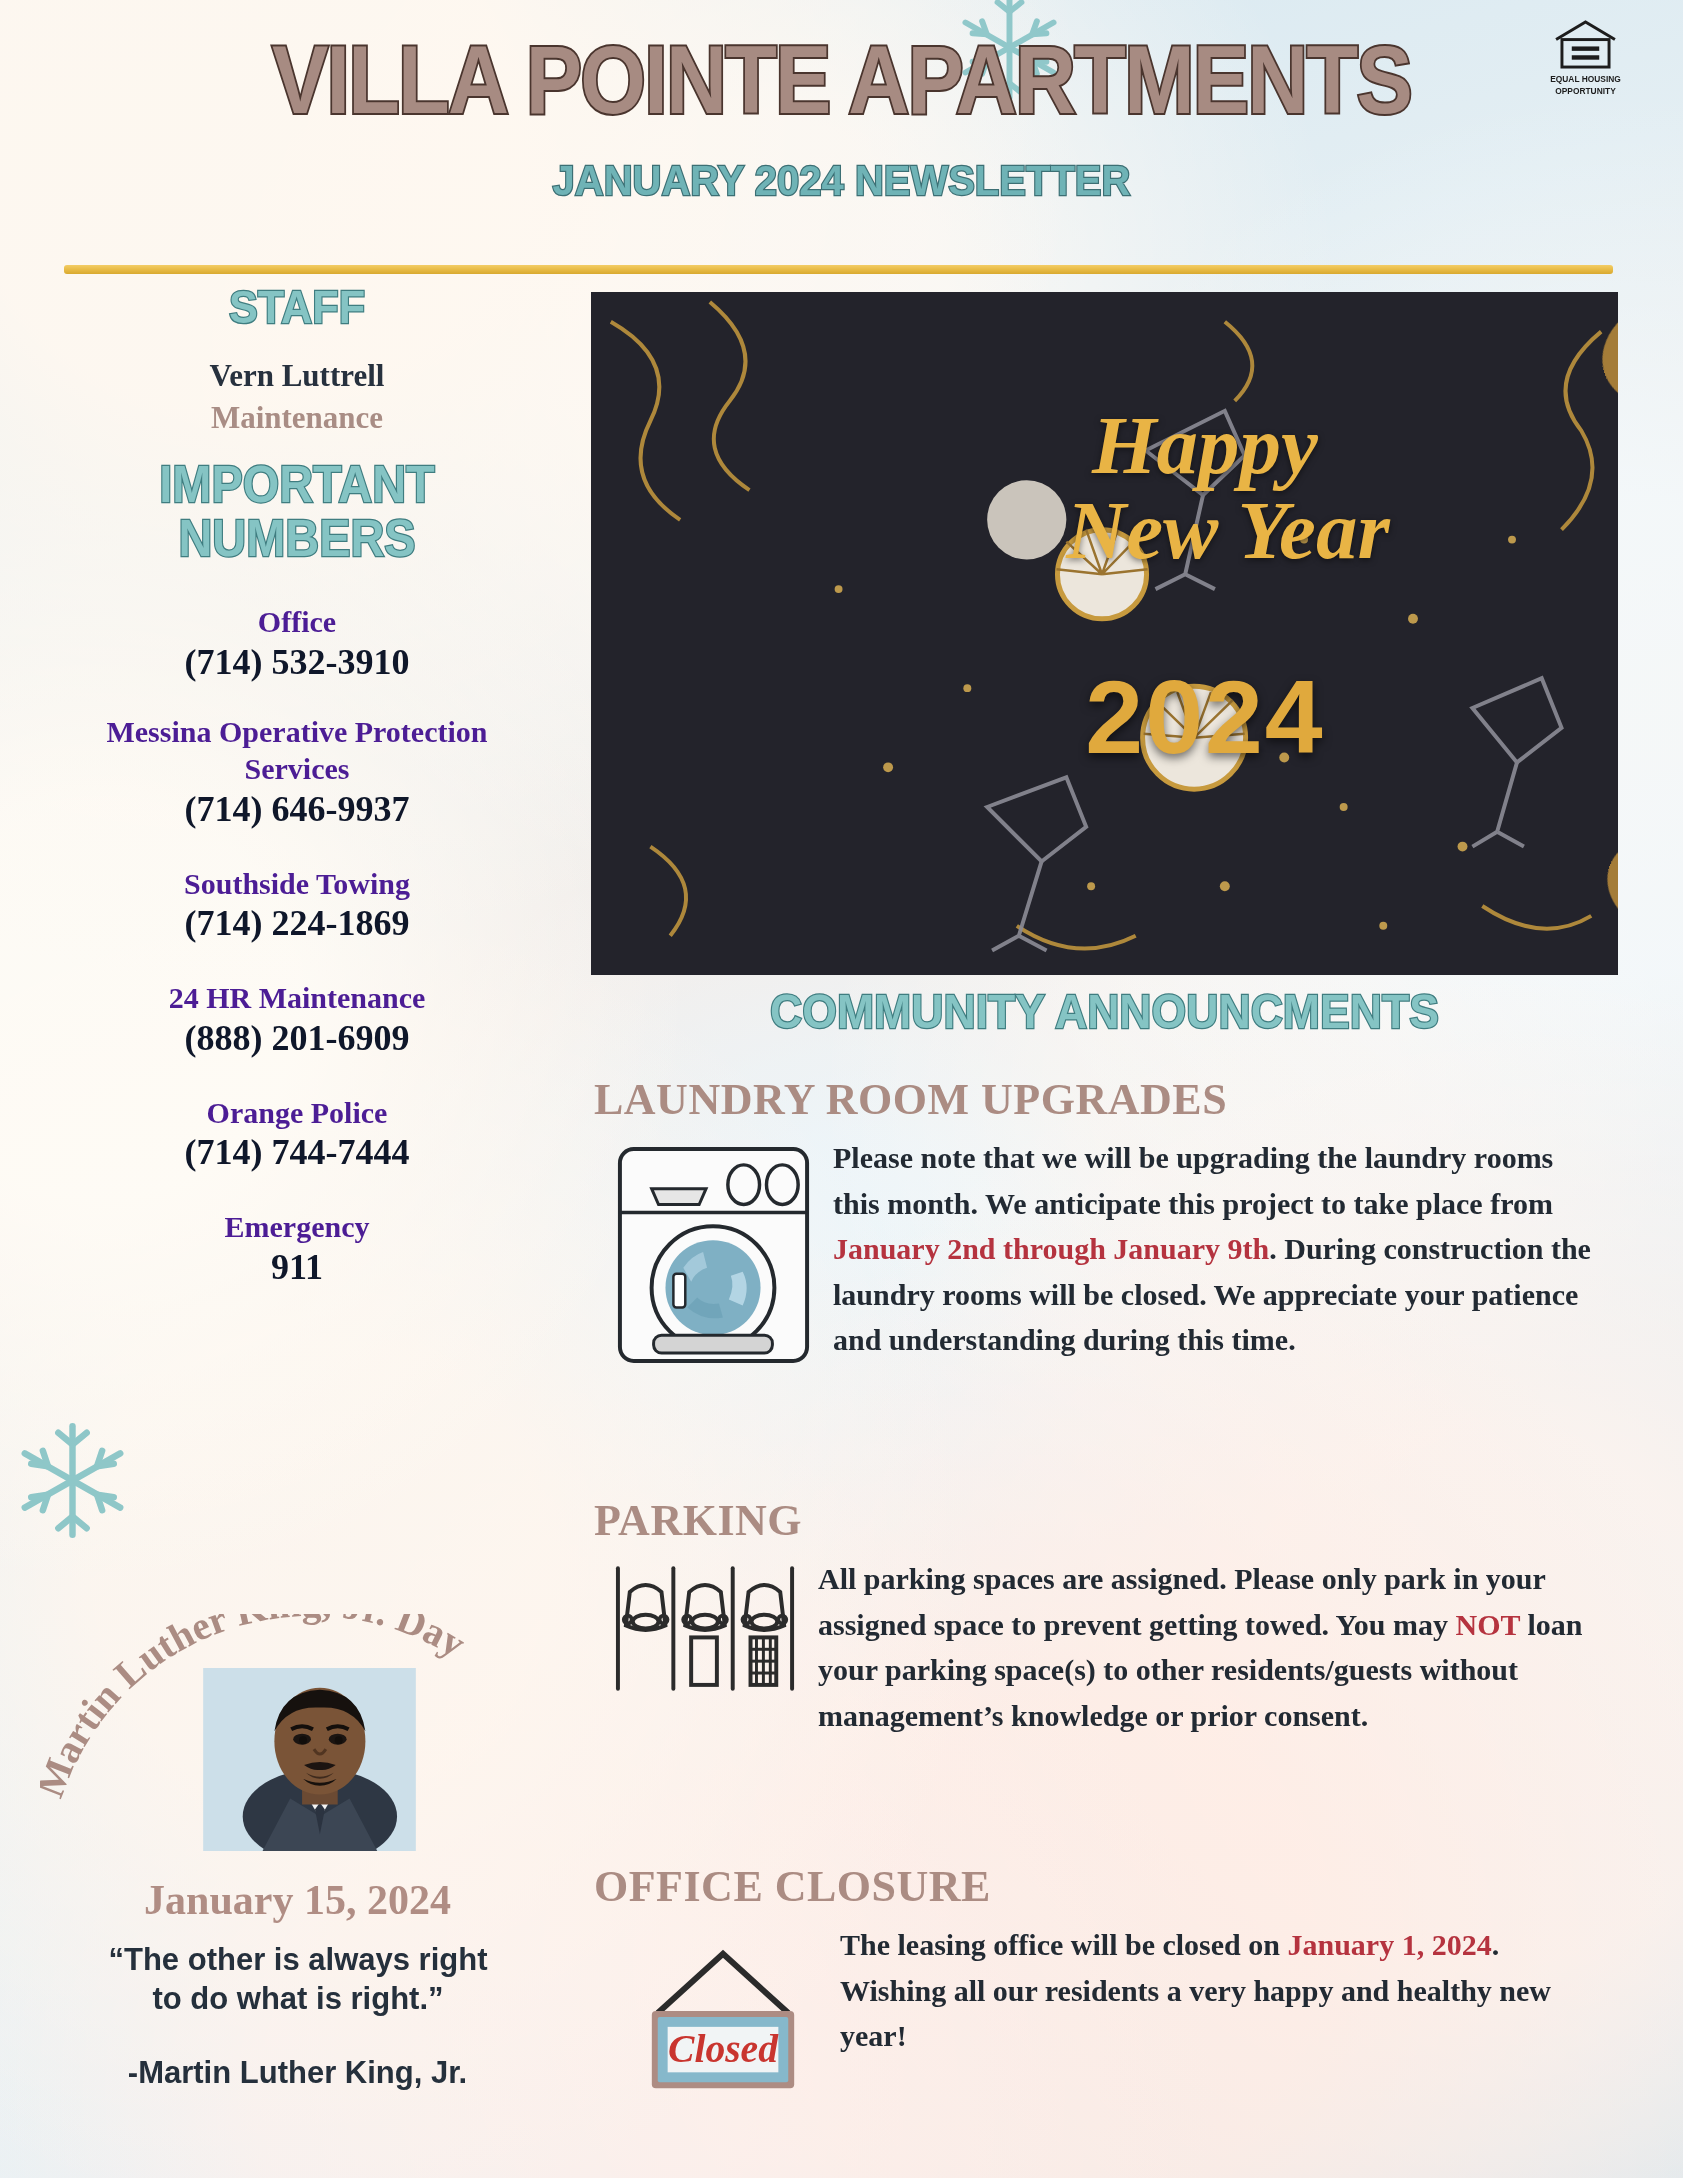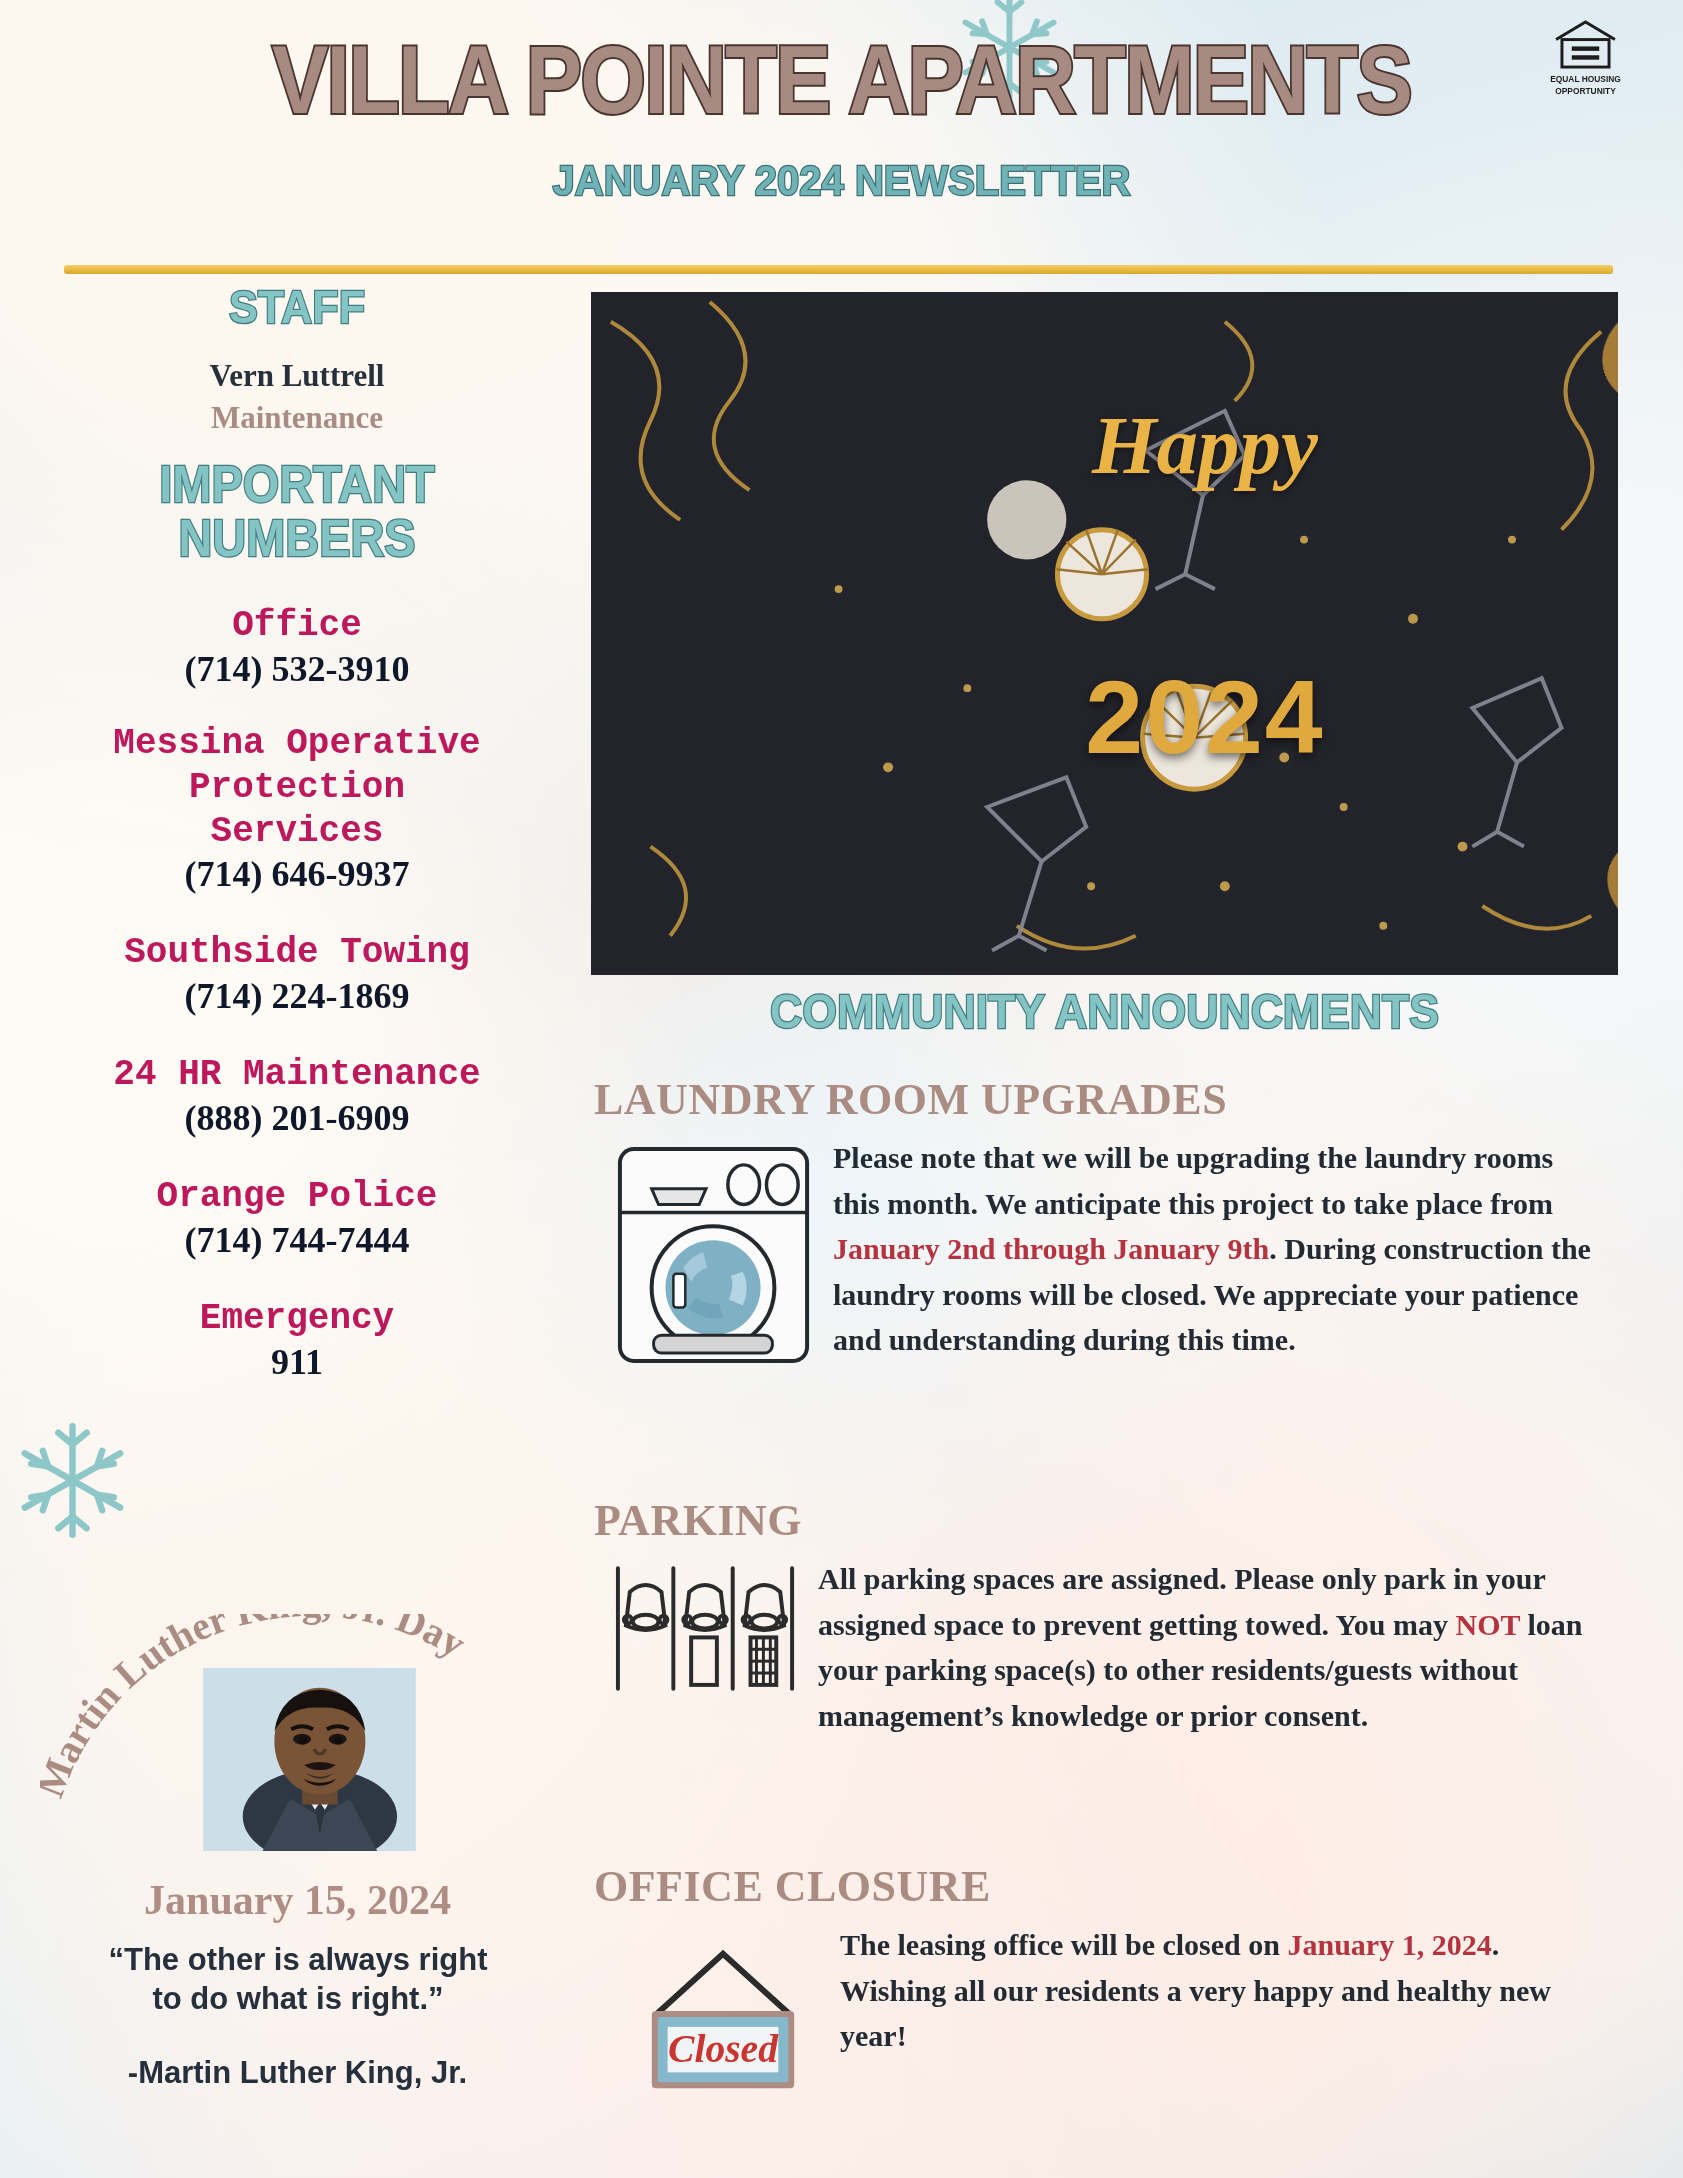--- a/index.html
+++ b/index.html
@@ -97,22 +97,22 @@
   .person-name {
     font-family: "Liberation Serif", serif; font-weight: 700;
     font-size: 31px; color: #27313e; margin-top: 26px;
   }
   .person-role {
     font-family: "Liberation Serif", serif; font-weight: 700;
     font-size: 31px; color: #a98d85; margin-top: 6px;
   }
 
   .num-label {
-    font-family: Liberation Mono, monospace; font-weight: 700;
-    font-size: 36px; color: #be185d; line-height: 1.22;
+    font-family: Liberation Serif, serif; font-weight: 700;
+    font-size: 30px; color: #4c1d95; line-height: 1.22;
   }
   .num-value {
     font-family: "Liberation Serif", serif; font-weight: 700;
     font-size: 36px; color: #0f172a; line-height: 1.22;
   }
   .num-block { margin-top: 30px; }
 
   
   .mlk { position: absolute; top: 1614px; left: 30px; width: 535px; text-align: center; }
   .mlk-arc { position: absolute; top: 0; left: 10px; width: 515px; height: 208px; }
@@ -354,20 +354,21 @@
         <circle cx="880" cy="560" r="5"></circle>
           <circle cx="505" cy="600" r="4"></circle>
         <circle cx="640" cy="600" r="5"></circle>
           <circle cx="800" cy="640" r="4"></circle>
         <circle cx="930" cy="250" r="4"></circle>
           <circle cx="250" cy="300" r="4"></circle>
       </g>
     </svg>
     <div class="hny">
       <span>Happy</span>
+      <span class="l2">New Year</span>
     </div>
     <div class="hero-year">2024</div>
   </div>
 
   <div class="h-announce">COMMUNITY ANNOUNCMENTS</div>
 
   <div class="announce-col sec-laundry">
     <div class="ann-title">LAUNDRY ROOM UPGRADES</div>
     <div class="ann-icon">
       <svg width="203" height="228" viewBox="0 0 205 230">

